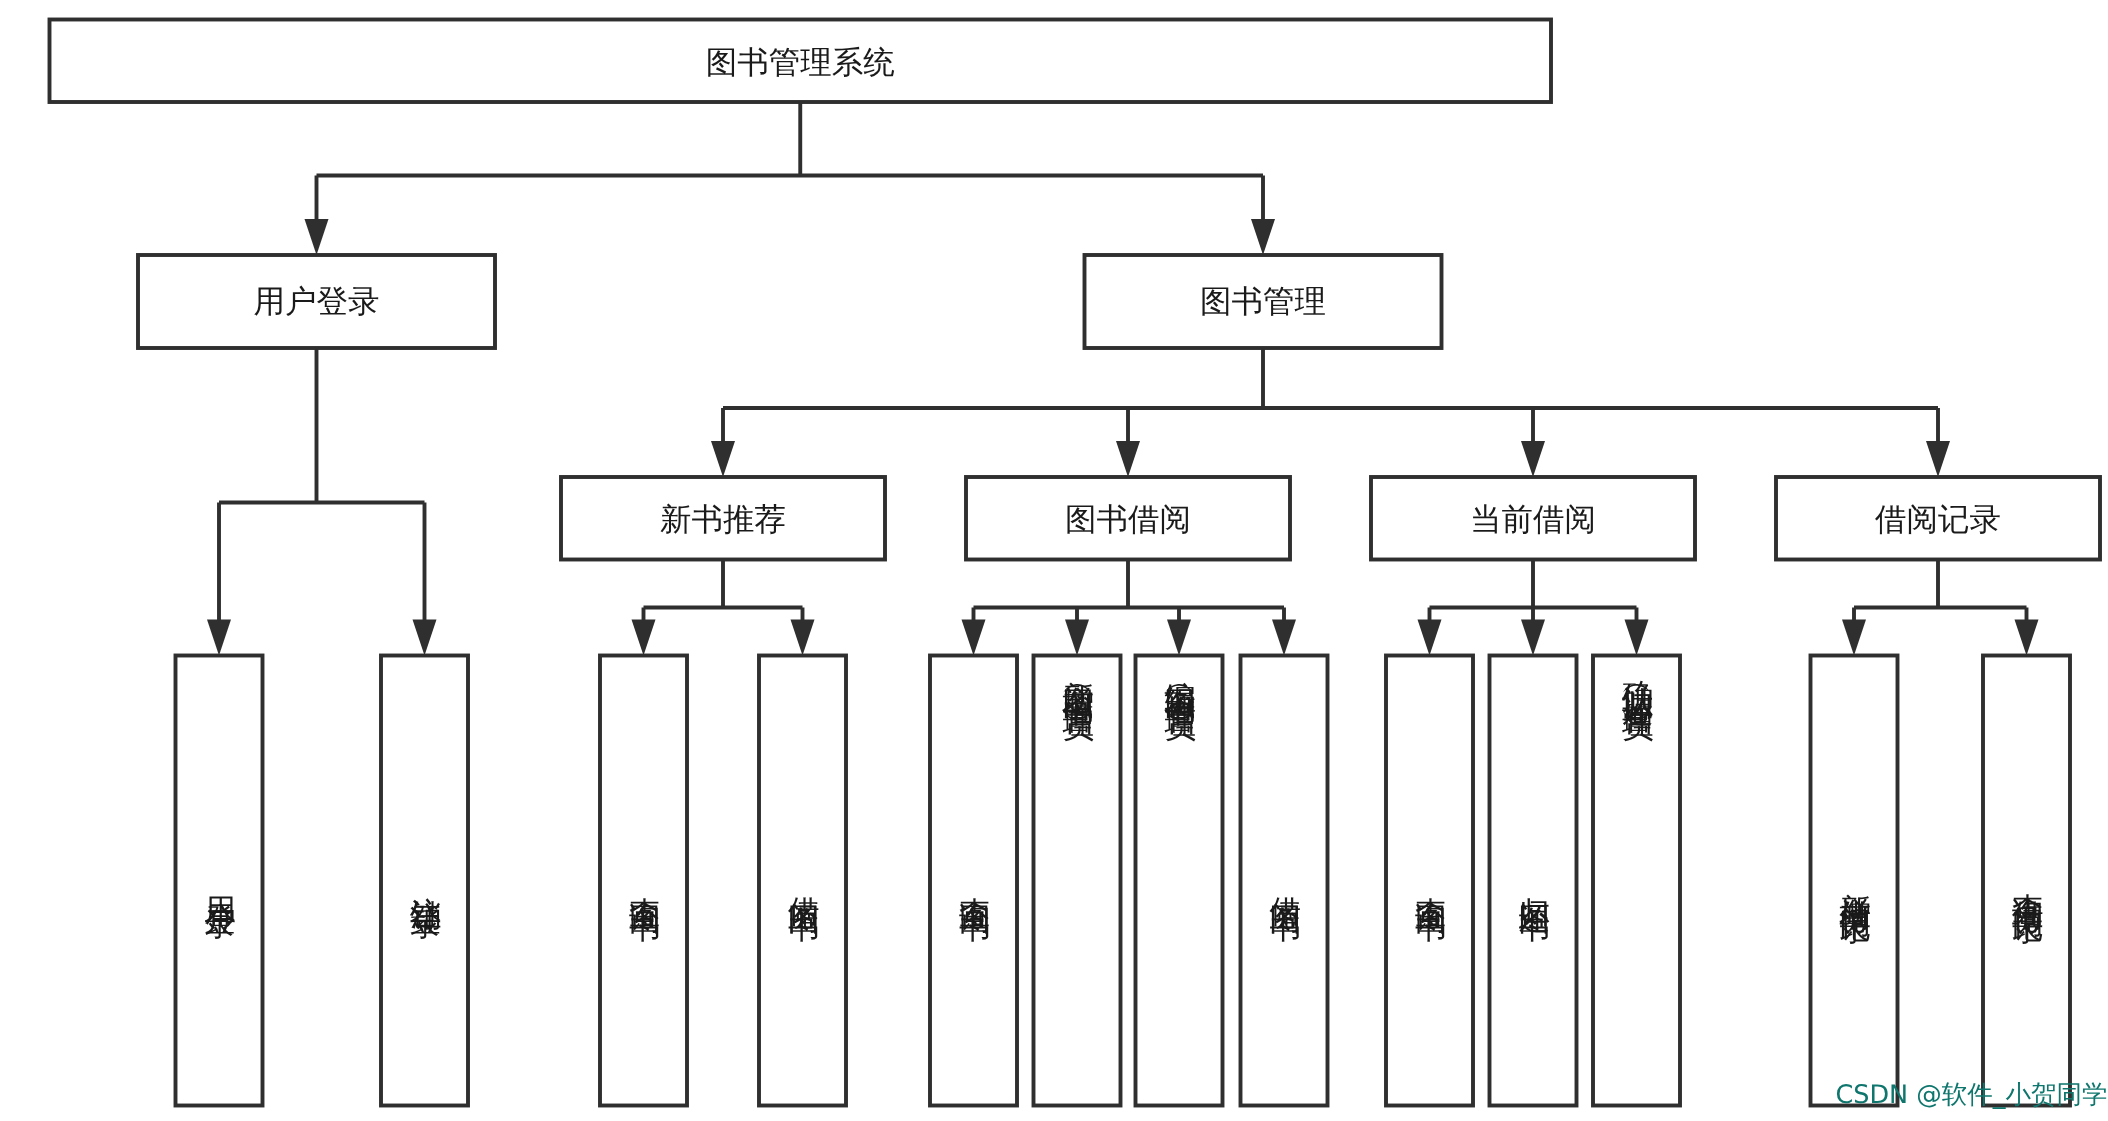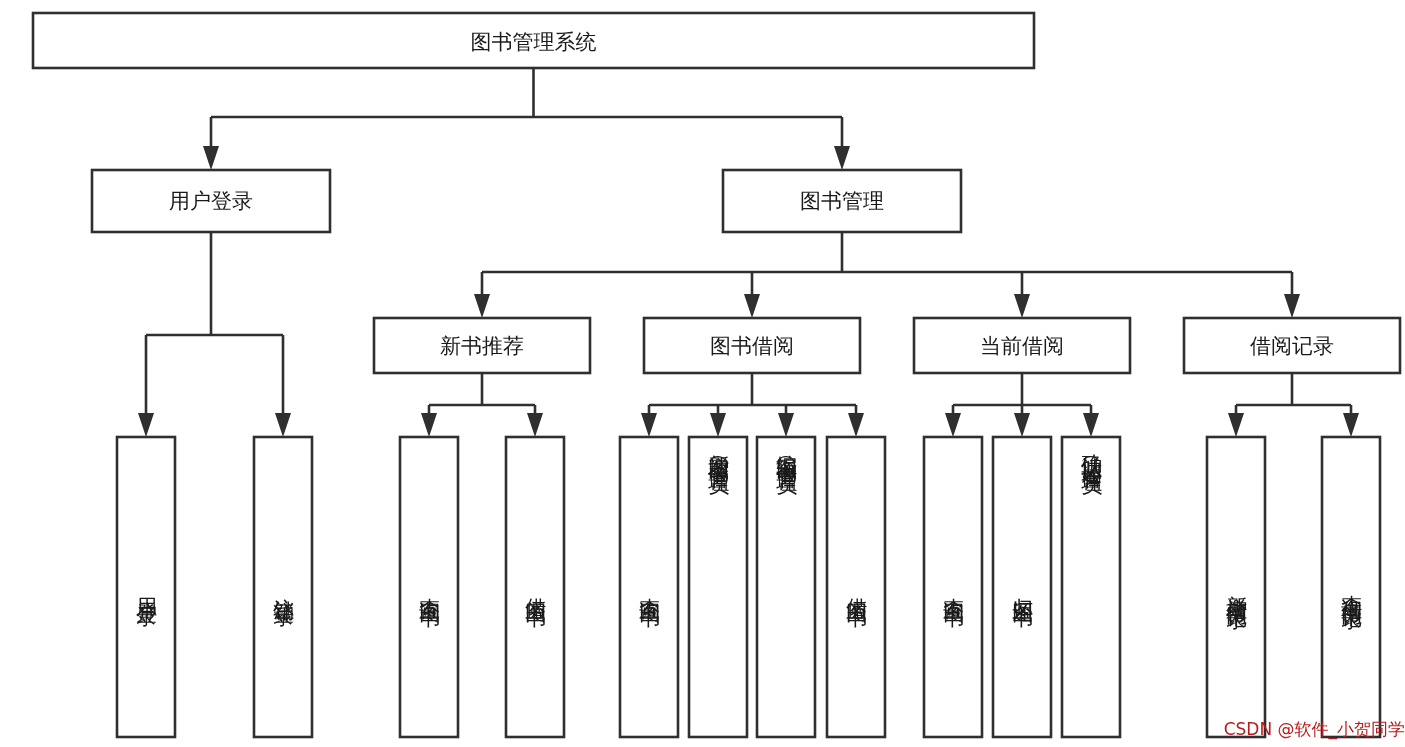--- a/index.html
+++ b/index.html
@@ -66,21 +66,21 @@
     letter-spacing: 3px;
     color: #1a1a1a;
     white-space: nowrap;
   }
   .watermark {
     position: absolute;
     right: 12px;
     bottom: 6px;
     font-family: "DejaVu Sans", "Liberation Sans", sans-serif;
     font-size: 17px;
-    color: #b91c1c;
+    color: #0f766e;
     white-space: nowrap;
   }
 </style>
 </head>
 <body>
 
 <div id="diagram-root">
 
   <svg id="diagram-svg" viewBox="0 0 1405 747">
     <defs>

